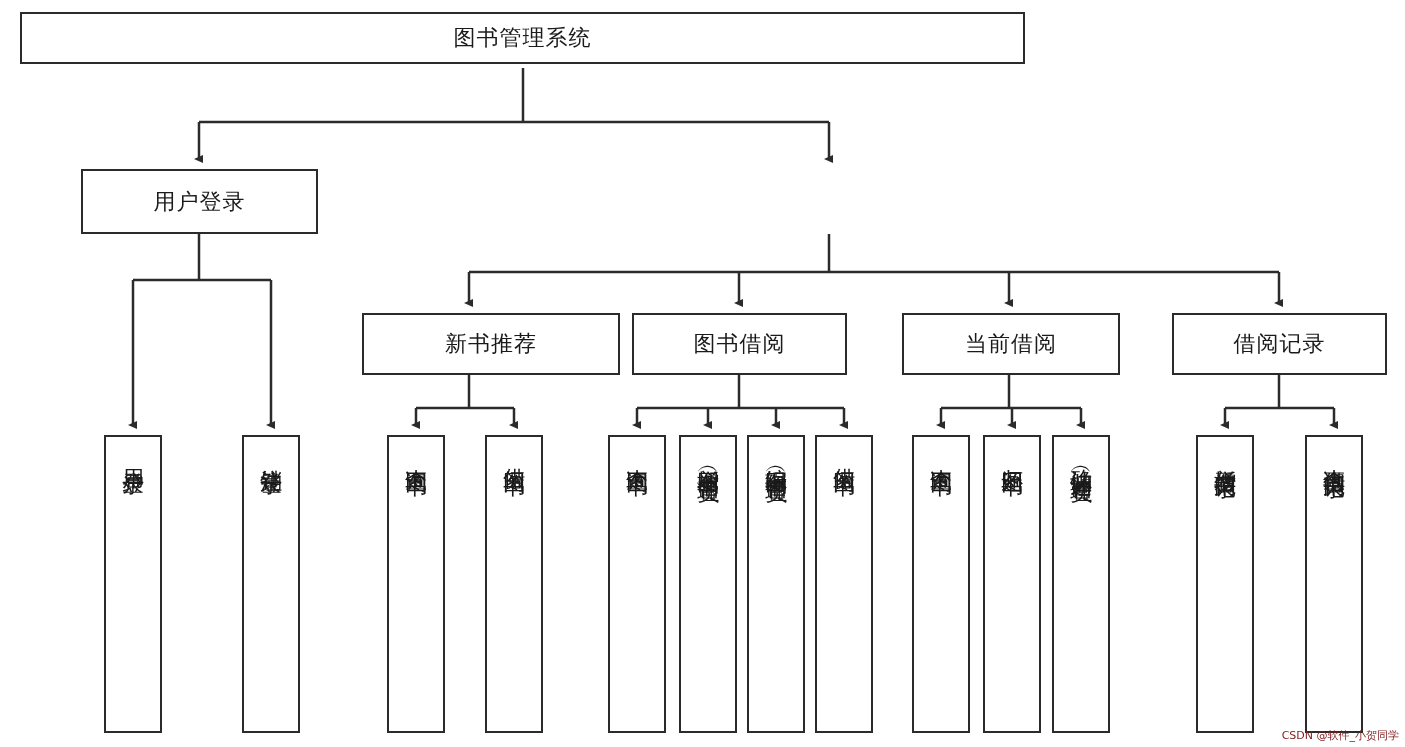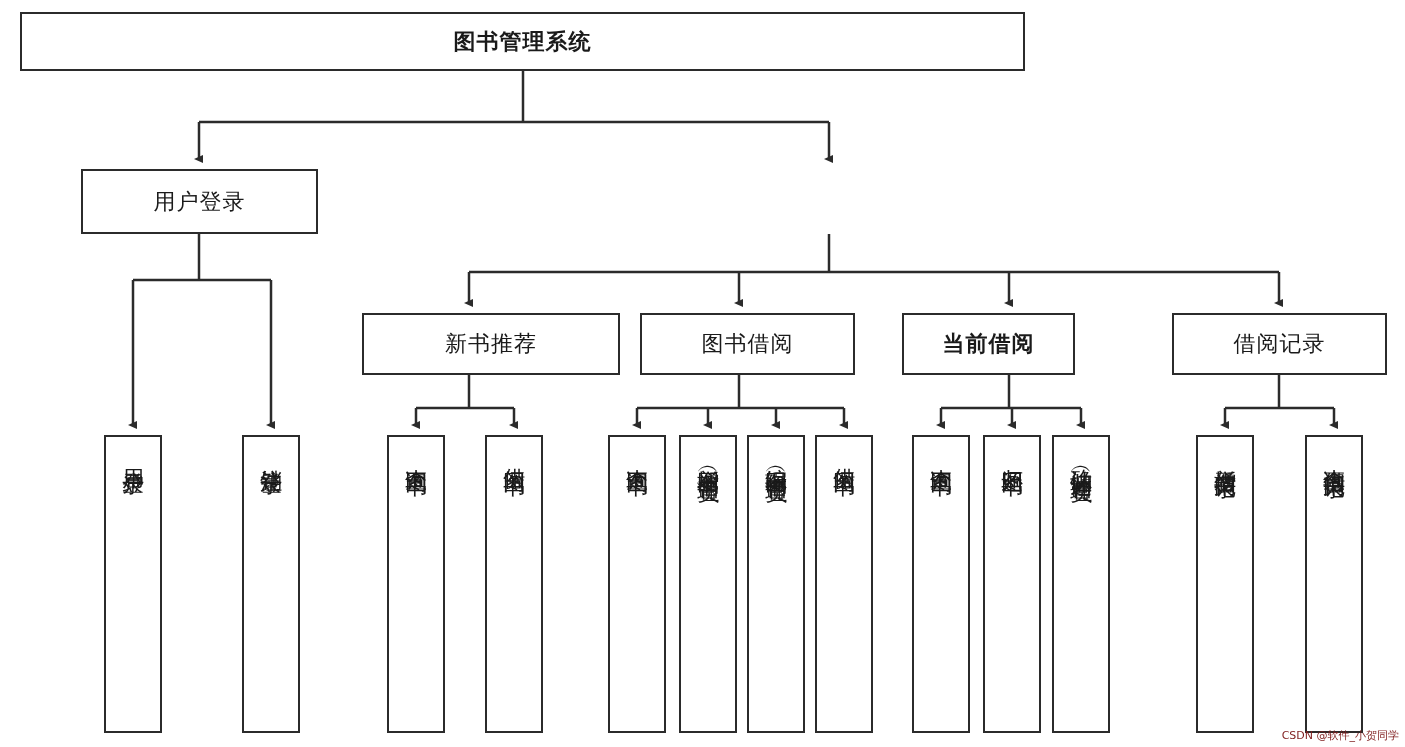--- a/index.html
+++ b/index.html
@@ -111,38 +111,38 @@
       <path d="M 1012,408 L 1012,425" marker-end="url(#arrow)"></path>
       <path d="M 1081,408 L 1081,425" marker-end="url(#arrow)"></path>
 
       <path d="M 1279,375 L 1279,408"></path>
       <path d="M 1225,408 L 1334,408"></path>
       <path d="M 1225,408 L 1225,425" marker-end="url(#arrow)"></path>
       <path d="M 1334,408 L 1334,425" marker-end="url(#arrow)"></path>
     </g>
   </svg>
 
-  <div class="node horizontal" style="left:20px; top:12px; width:1005px; height:59px;font-weight:bold;">
+  <div class="node horizontal" style="left:20px; top:12px; width:1005px; height:52px;">
     <span>图书管理系统</span>
   </div>
 
   <div class="node horizontal" style="left:81px; top:169px; width:237px; height:65px;">
     <span>用户登录</span>
   </div>
 
 
   <div class="node horizontal" style="left:362px; top:313px; width:258px; height:62px;">
     <span>新书推荐</span>
   </div>
 
-  <div class="node horizontal" style="left:632px; top:313px; width:215px; height:62px;margin-left:8px;">
+  <div class="node horizontal" style="left:632px; top:313px; width:215px; height:62px;">
     <span>图书借阅</span>
   </div>
 
-  <div class="node horizontal" style="left:902px; top:313px; width:173px; height:62px;font-weight:bold;">
+  <div class="node horizontal" style="left:902px; top:313px; width:218px; height:62px;">
     <span>当前借阅</span>
   </div>
 
   <div class="node horizontal" style="left:1172px; top:313px; width:215px; height:62px;">
     <span>借阅记录</span>
   </div>
 
   <div class="node vertical" style="left:104px; top:435px; width:58px; height:298px;">
     <span class="vlabel">用户登录</span>
   </div>

